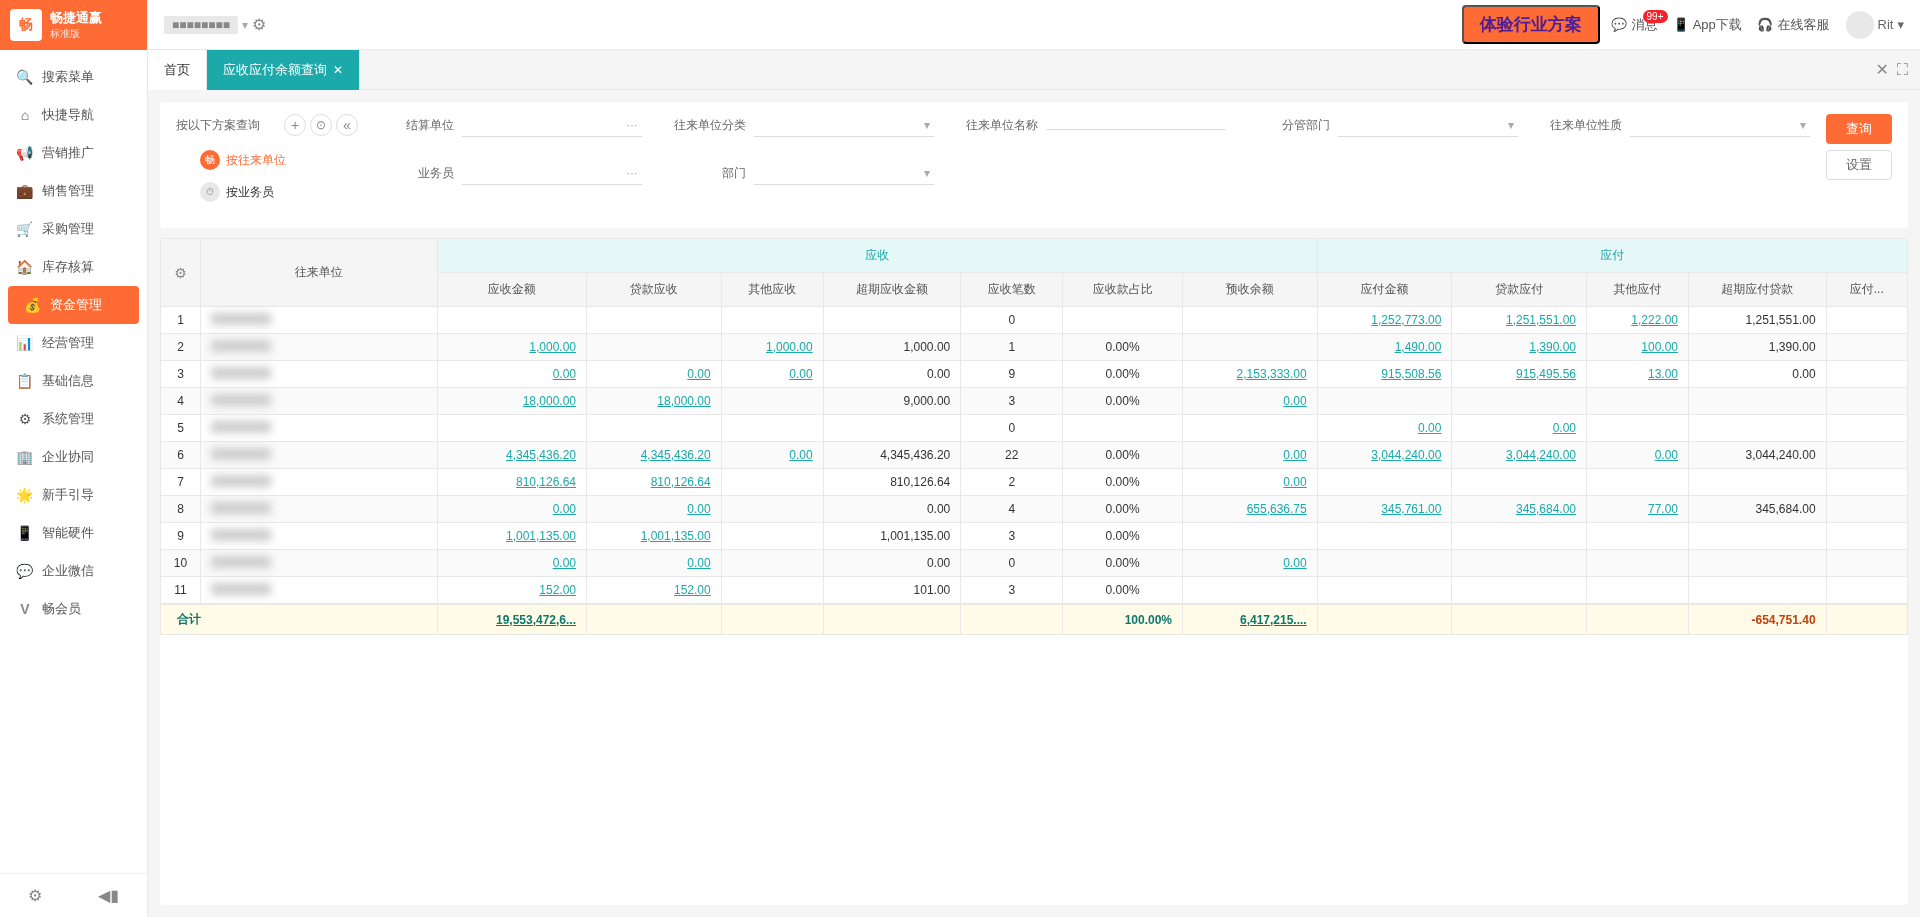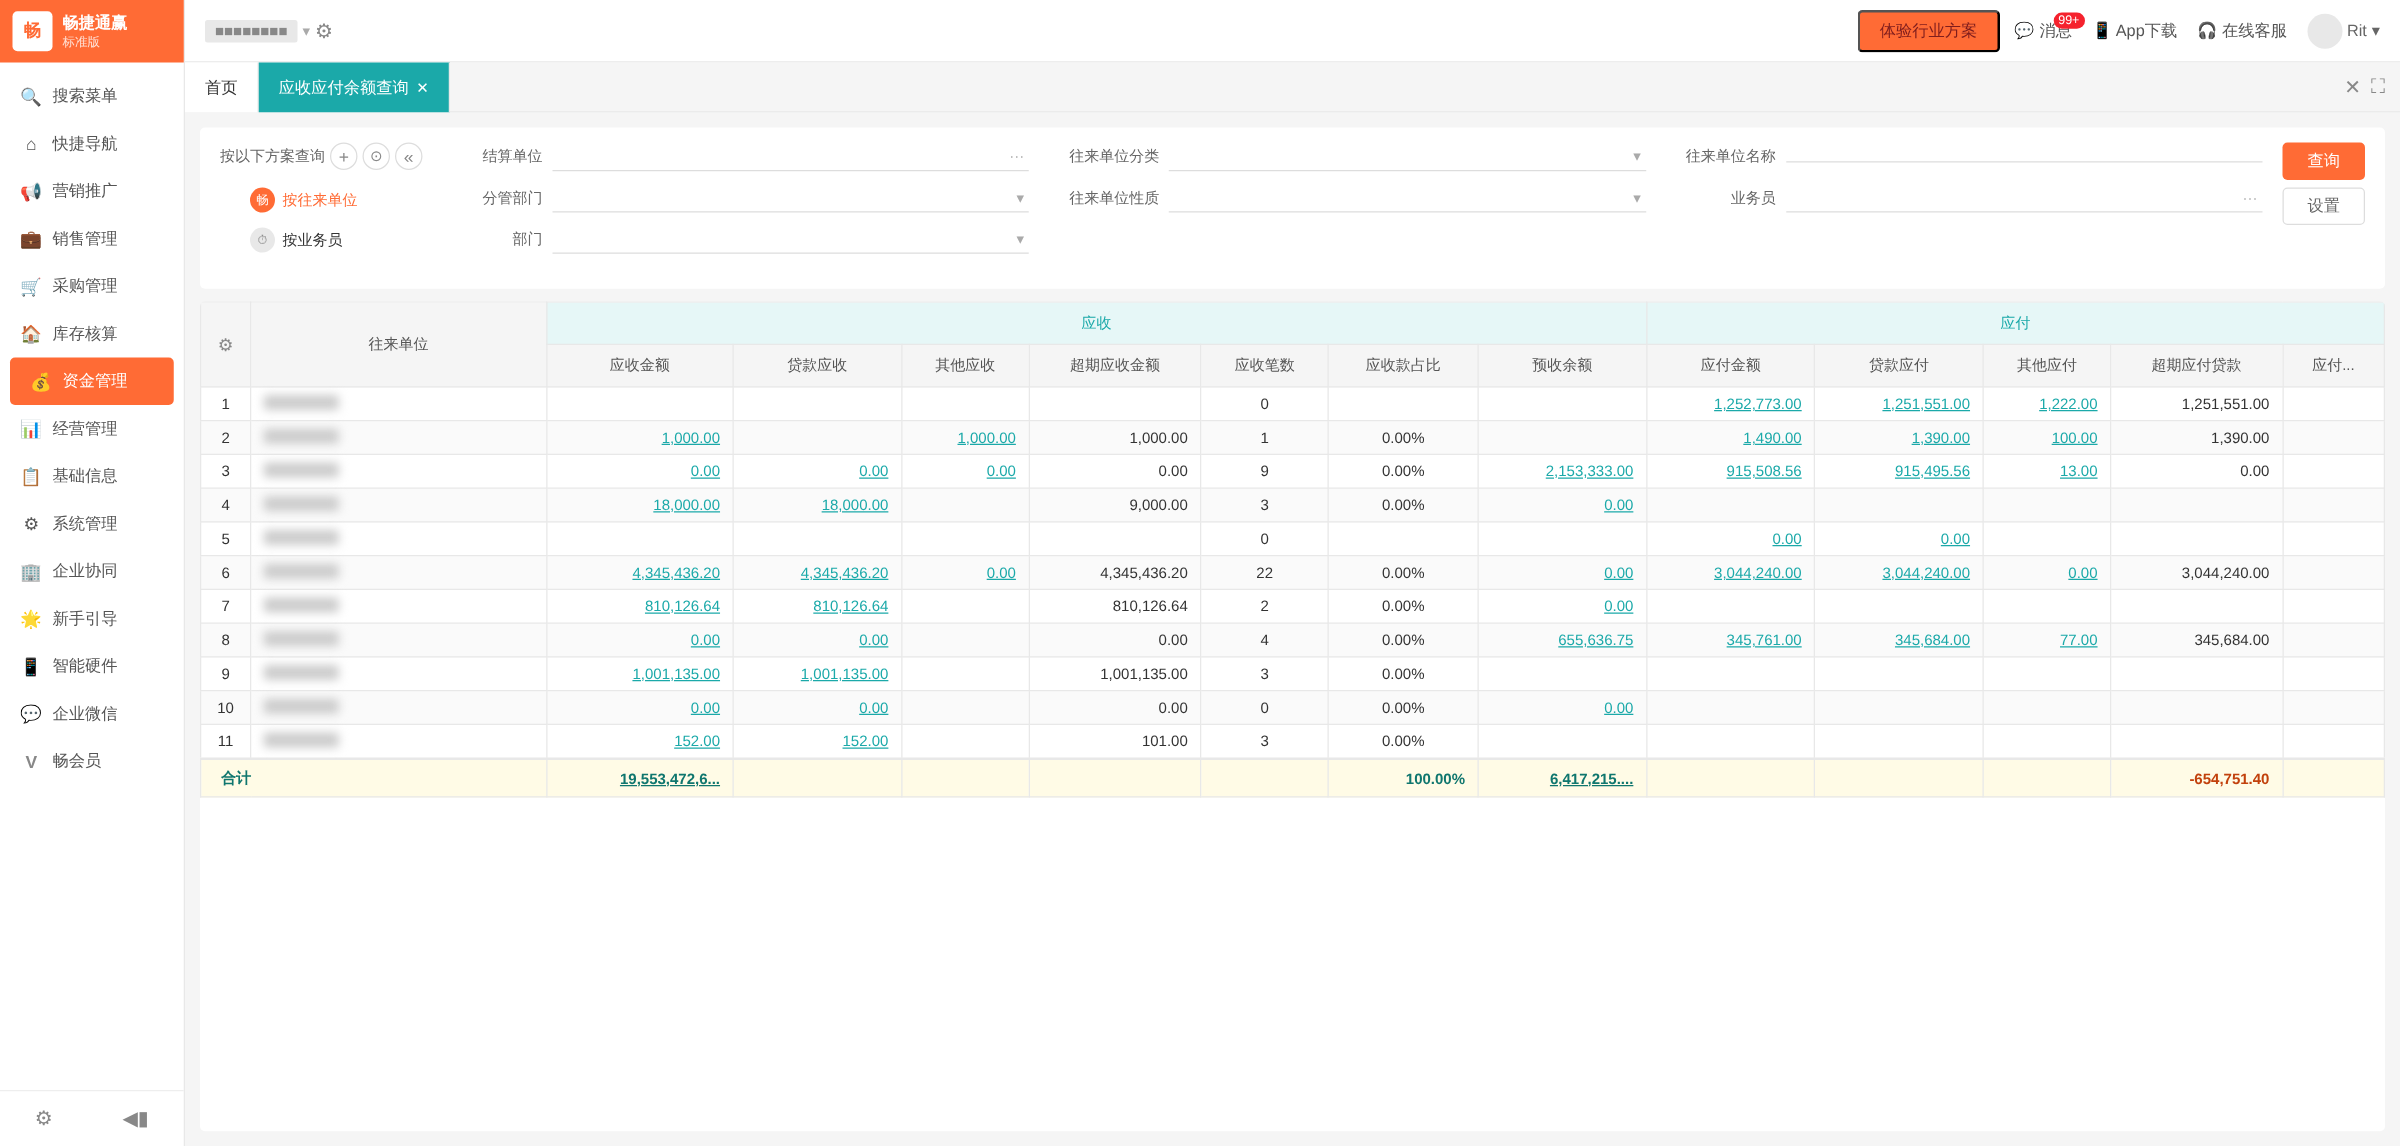--- a/index.html
+++ b/index.html
@@ -18,21 +18,21 @@
     .sidebar-bottom { padding: 12px 0; border-top: 1px solid #eee; display: flex; align-items: center; justify-content: space-around; }
     .sidebar-bottom-icon { color: #888; font-size: 16px; cursor: pointer; }
 
     
     .main { flex: 1; display: flex; flex-direction: column; overflow: hidden; }
 
     
     .header { height: 50px; background: #fff; display: flex; align-items: center; padding: 0 16px; border-bottom: 1px solid #e8e8e8; gap: 12px; flex-shrink: 0; }
     .header-breadcrumb { display: flex; align-items: center; gap: 4px; color: #999; font-size: 12px; }
     .header-spacer { flex: 1; }
-    .header-promo { background: #ff6b35; color: #7f1d1d; padding: 6px 16px; border-radius: 4px; font-size: 13px; cursor: pointer; font-weight: 400; }
+    .header-promo { background: #ff6b35; color: #4c1d95; padding: 6px 16px; border-radius: 4px; font-size: 17px; cursor: pointer; font-weight: 700; }
     .header-actions { display: flex; align-items: center; gap: 16px; color: #555; font-size: 13px; }
     .header-badge { position: relative; }
     .badge-dot { position: absolute; top: -6px; right: -10px; background: #f5222d; color: #fff; font-size: 10px; padding: 1px 4px; border-radius: 8px; min-width: 18px; text-align: center; }
     .header-user { display: flex; align-items: center; gap: 4px; color: #666; }
     .user-avatar { width: 28px; height: 28px; background: #e8e8e8; border-radius: 50%; }
     .gear-icon { color: #888; font-size: 16px; cursor: pointer; }
 
     
     .tab-bar { height: 40px; background: #f5f5f5; display: flex; align-items: center; padding: 0 0 0 0; border-bottom: 1px solid #e8e8e8; flex-shrink: 0; }
     .tab { display: flex; align-items: center; padding: 0 16px; height: 40px; cursor: pointer; font-size: 13px; color: #666; border-right: 1px solid #e8e8e8; gap: 6px; }
@@ -46,21 +46,21 @@
 
     
     .page-header { display: flex; align-items: center; justify-content: space-between; background: #fff; padding: 12px 16px; border-radius: 4px; }
     .page-title { font-size: 18px; font-weight: 600; color: #333; }
     .page-actions { display: flex; align-items: center; gap: 12px; }
     .btn-export { display: flex; align-items: center; gap: 4px; color: #1ba9a9; font-size: 13px; cursor: pointer; }
     .btn-refresh { display: flex; align-items: center; gap: 4px; color: #1ba9a9; font-size: 13px; cursor: pointer; }
 
     
     .filter-area { background: #fff; padding: 12px 16px; border-radius: 4px; }
-    .filter-query-row { display: flex; align-items: center; gap: 4px; margin-bottom: 10px; }
+    .filter-query-row { display: flex; align-items: center; gap: 24px; margin-bottom: 10px; }
     .filter-label { font-size: 12px; color: #666; white-space: nowrap; }
     .filter-actions { display: flex; align-items: center; gap: 4px; }
     .filter-add-btn { width: 22px; height: 22px; border: 1px solid #ddd; border-radius: 50%; display: flex; align-items: center; justify-content: center; cursor: pointer; font-size: 14px; color: #888; }
 
     .filter-options { display: flex; flex-direction: column; gap: 4px; margin-left: 16px; margin-bottom: 10px; }
     .filter-option { display: flex; align-items: center; gap: 6px; padding: 4px 8px; cursor: pointer; border-radius: 4px; }
     .filter-option.active { color: #ff6b35; }
     .filter-option-icon { width: 20px; height: 20px; border-radius: 50%; background: #ff6b35; display: flex; align-items: center; justify-content: center; color: #fff; font-size: 10px; }
     .filter-option-icon2 { width: 20px; height: 20px; border-radius: 50%; background: #e8e8e8; display: flex; align-items: center; justify-content: center; color: #888; font-size: 10px; }
     .filter-field { display: flex; align-items: center; gap: 8px; }
@@ -244,21 +244,21 @@
               <span>按往来单位</span>
             </div>
             <div class="filter-option">
               <div class="filter-option-icon2">⏱</div>
               <span>按业务员</span>
             </div>
           </div>
         </div>
 
         <div style="flex:1;">
-          <div style="display:grid; grid-template-columns:1fr 1fr 1fr; gap:10px 24px; margin-bottom:16px;">
+          <div style="display:grid; grid-template-columns:1fr 1fr 1fr 1fr 1fr; gap:25px 24px; margin-bottom:16px;">
 
             <div class="filter-field">
               <span class="filter-field-label">结算单位</span>
               <div style="flex:1; border-bottom:1px solid #ddd; padding:4px; display:flex; justify-content:flex-end;">
                 <span class="filter-field-dots">···</span>
               </div>
             </div>
             <div class="filter-field">
               <span class="filter-field-label">往来单位分类</span>
               <div style="flex:1; border-bottom:1px solid #ddd; padding:4px; display:flex; justify-content:flex-end;">

